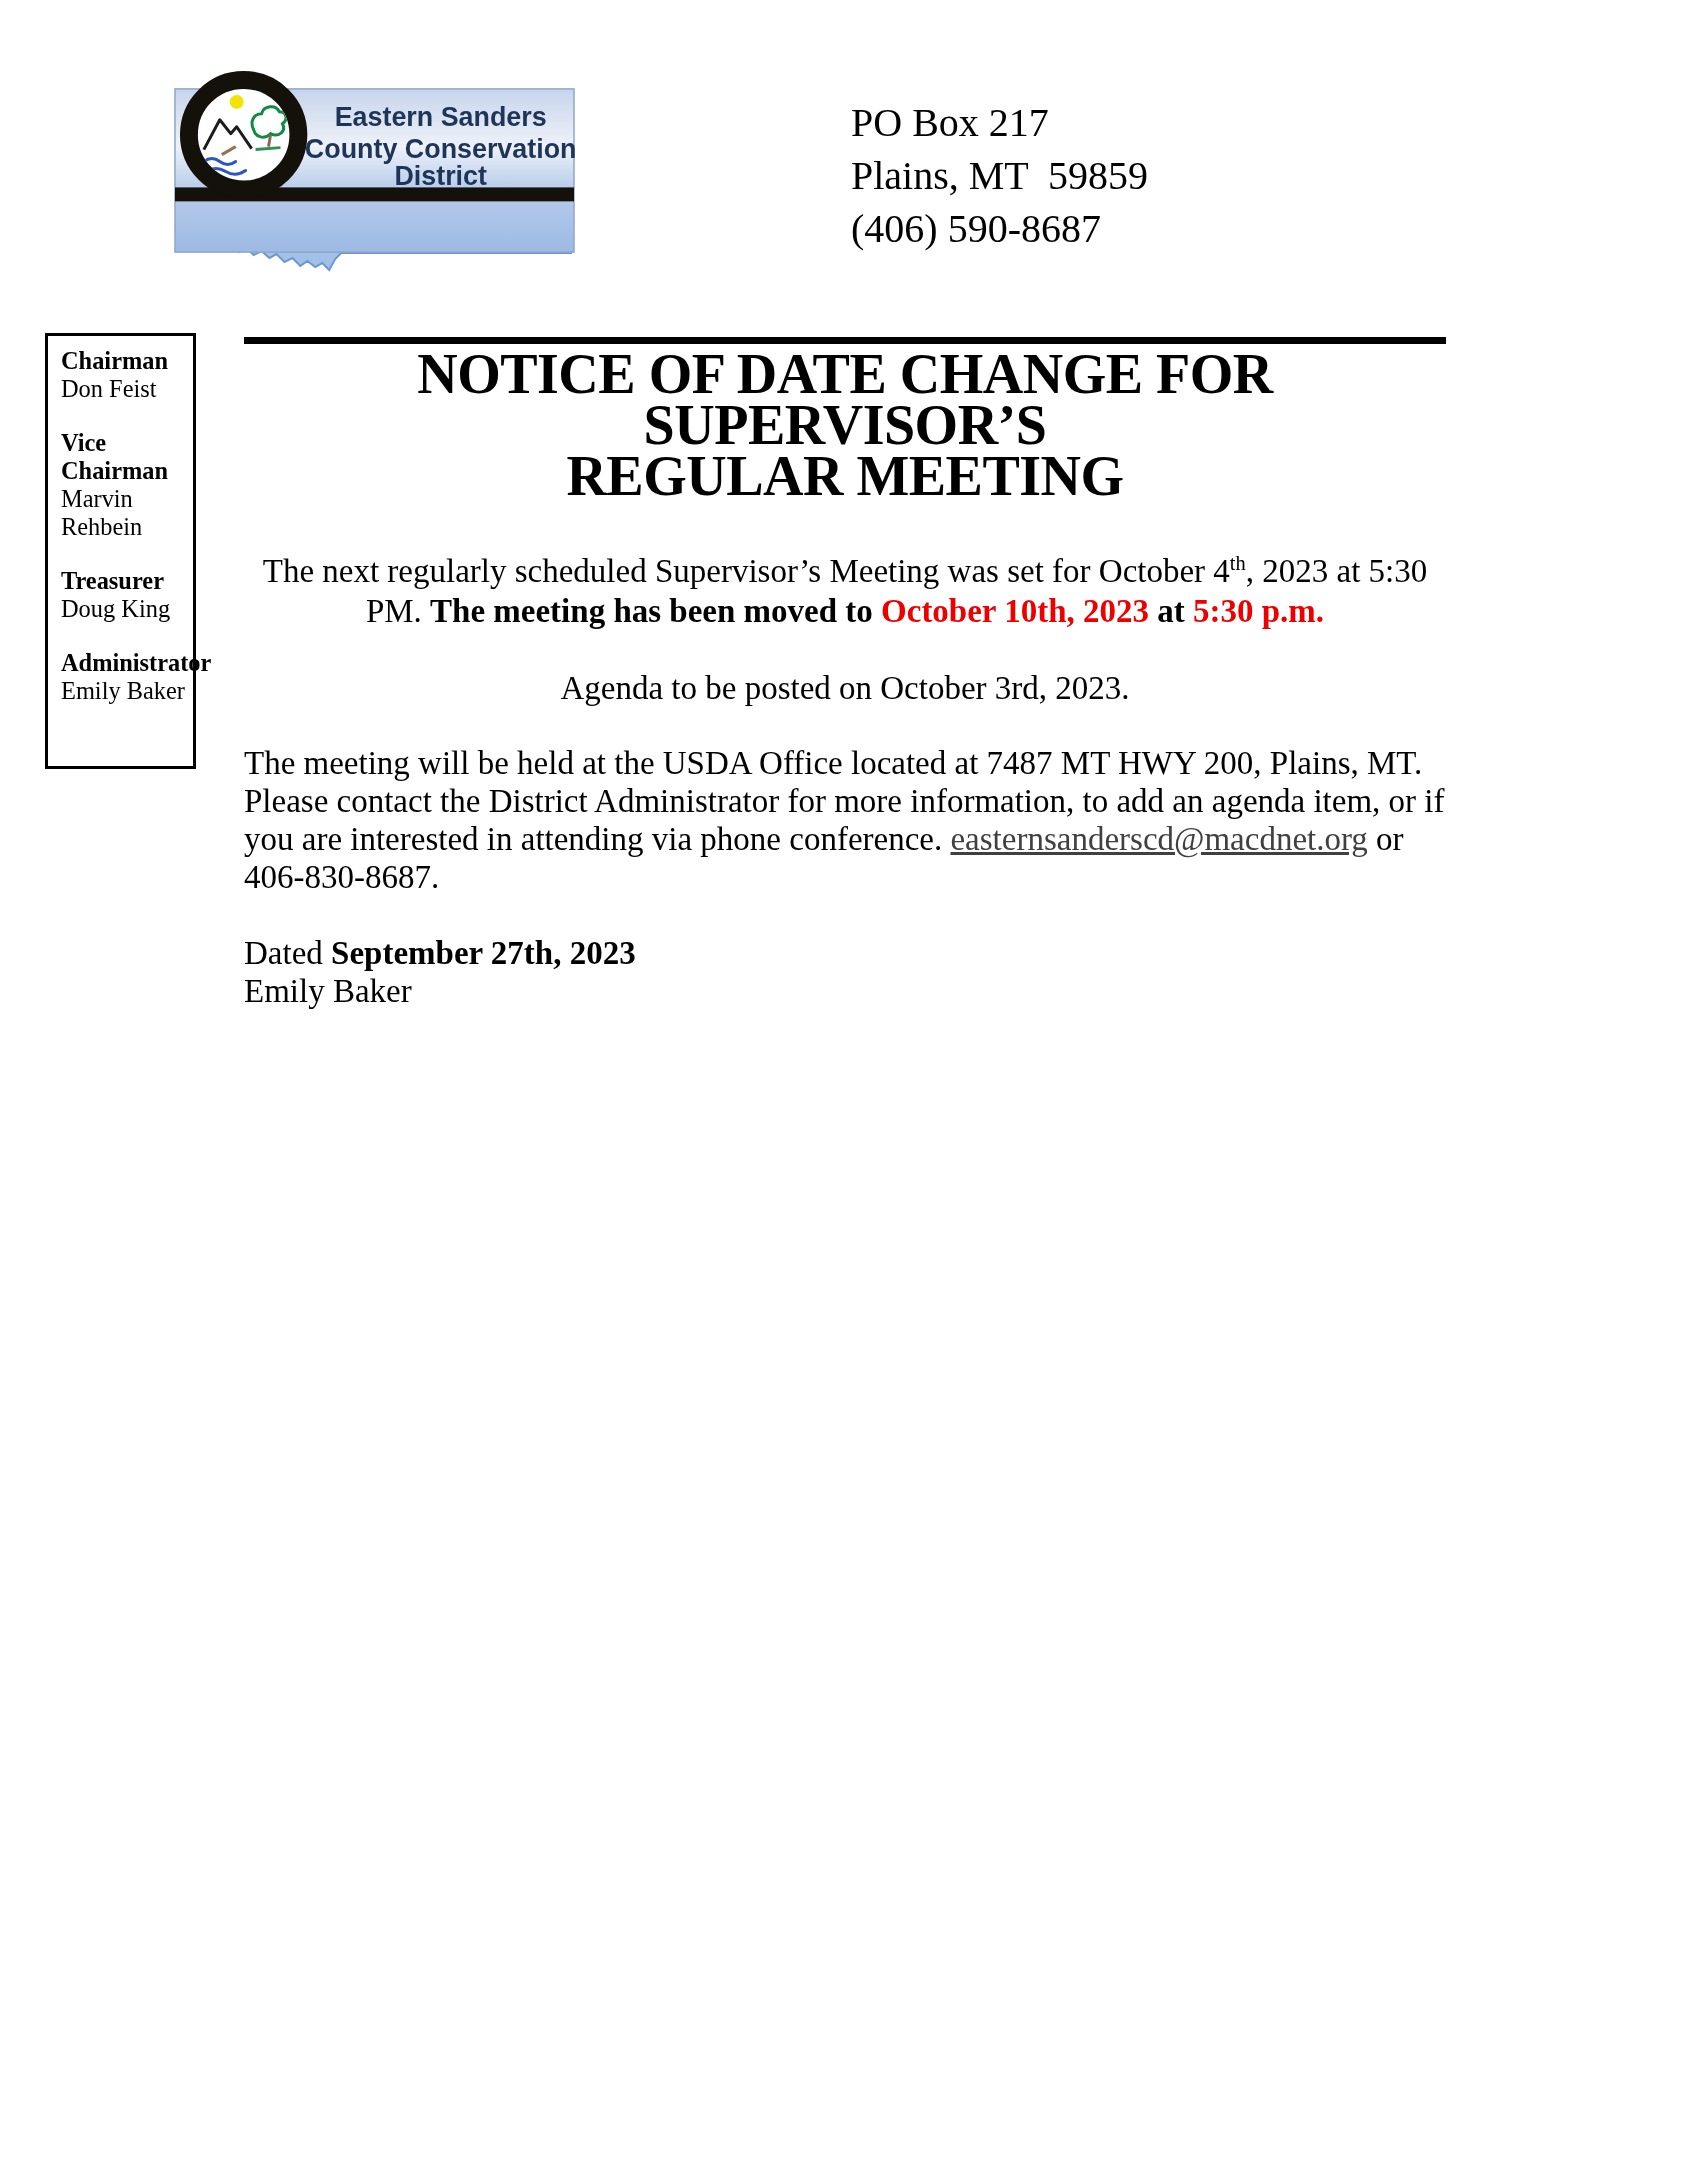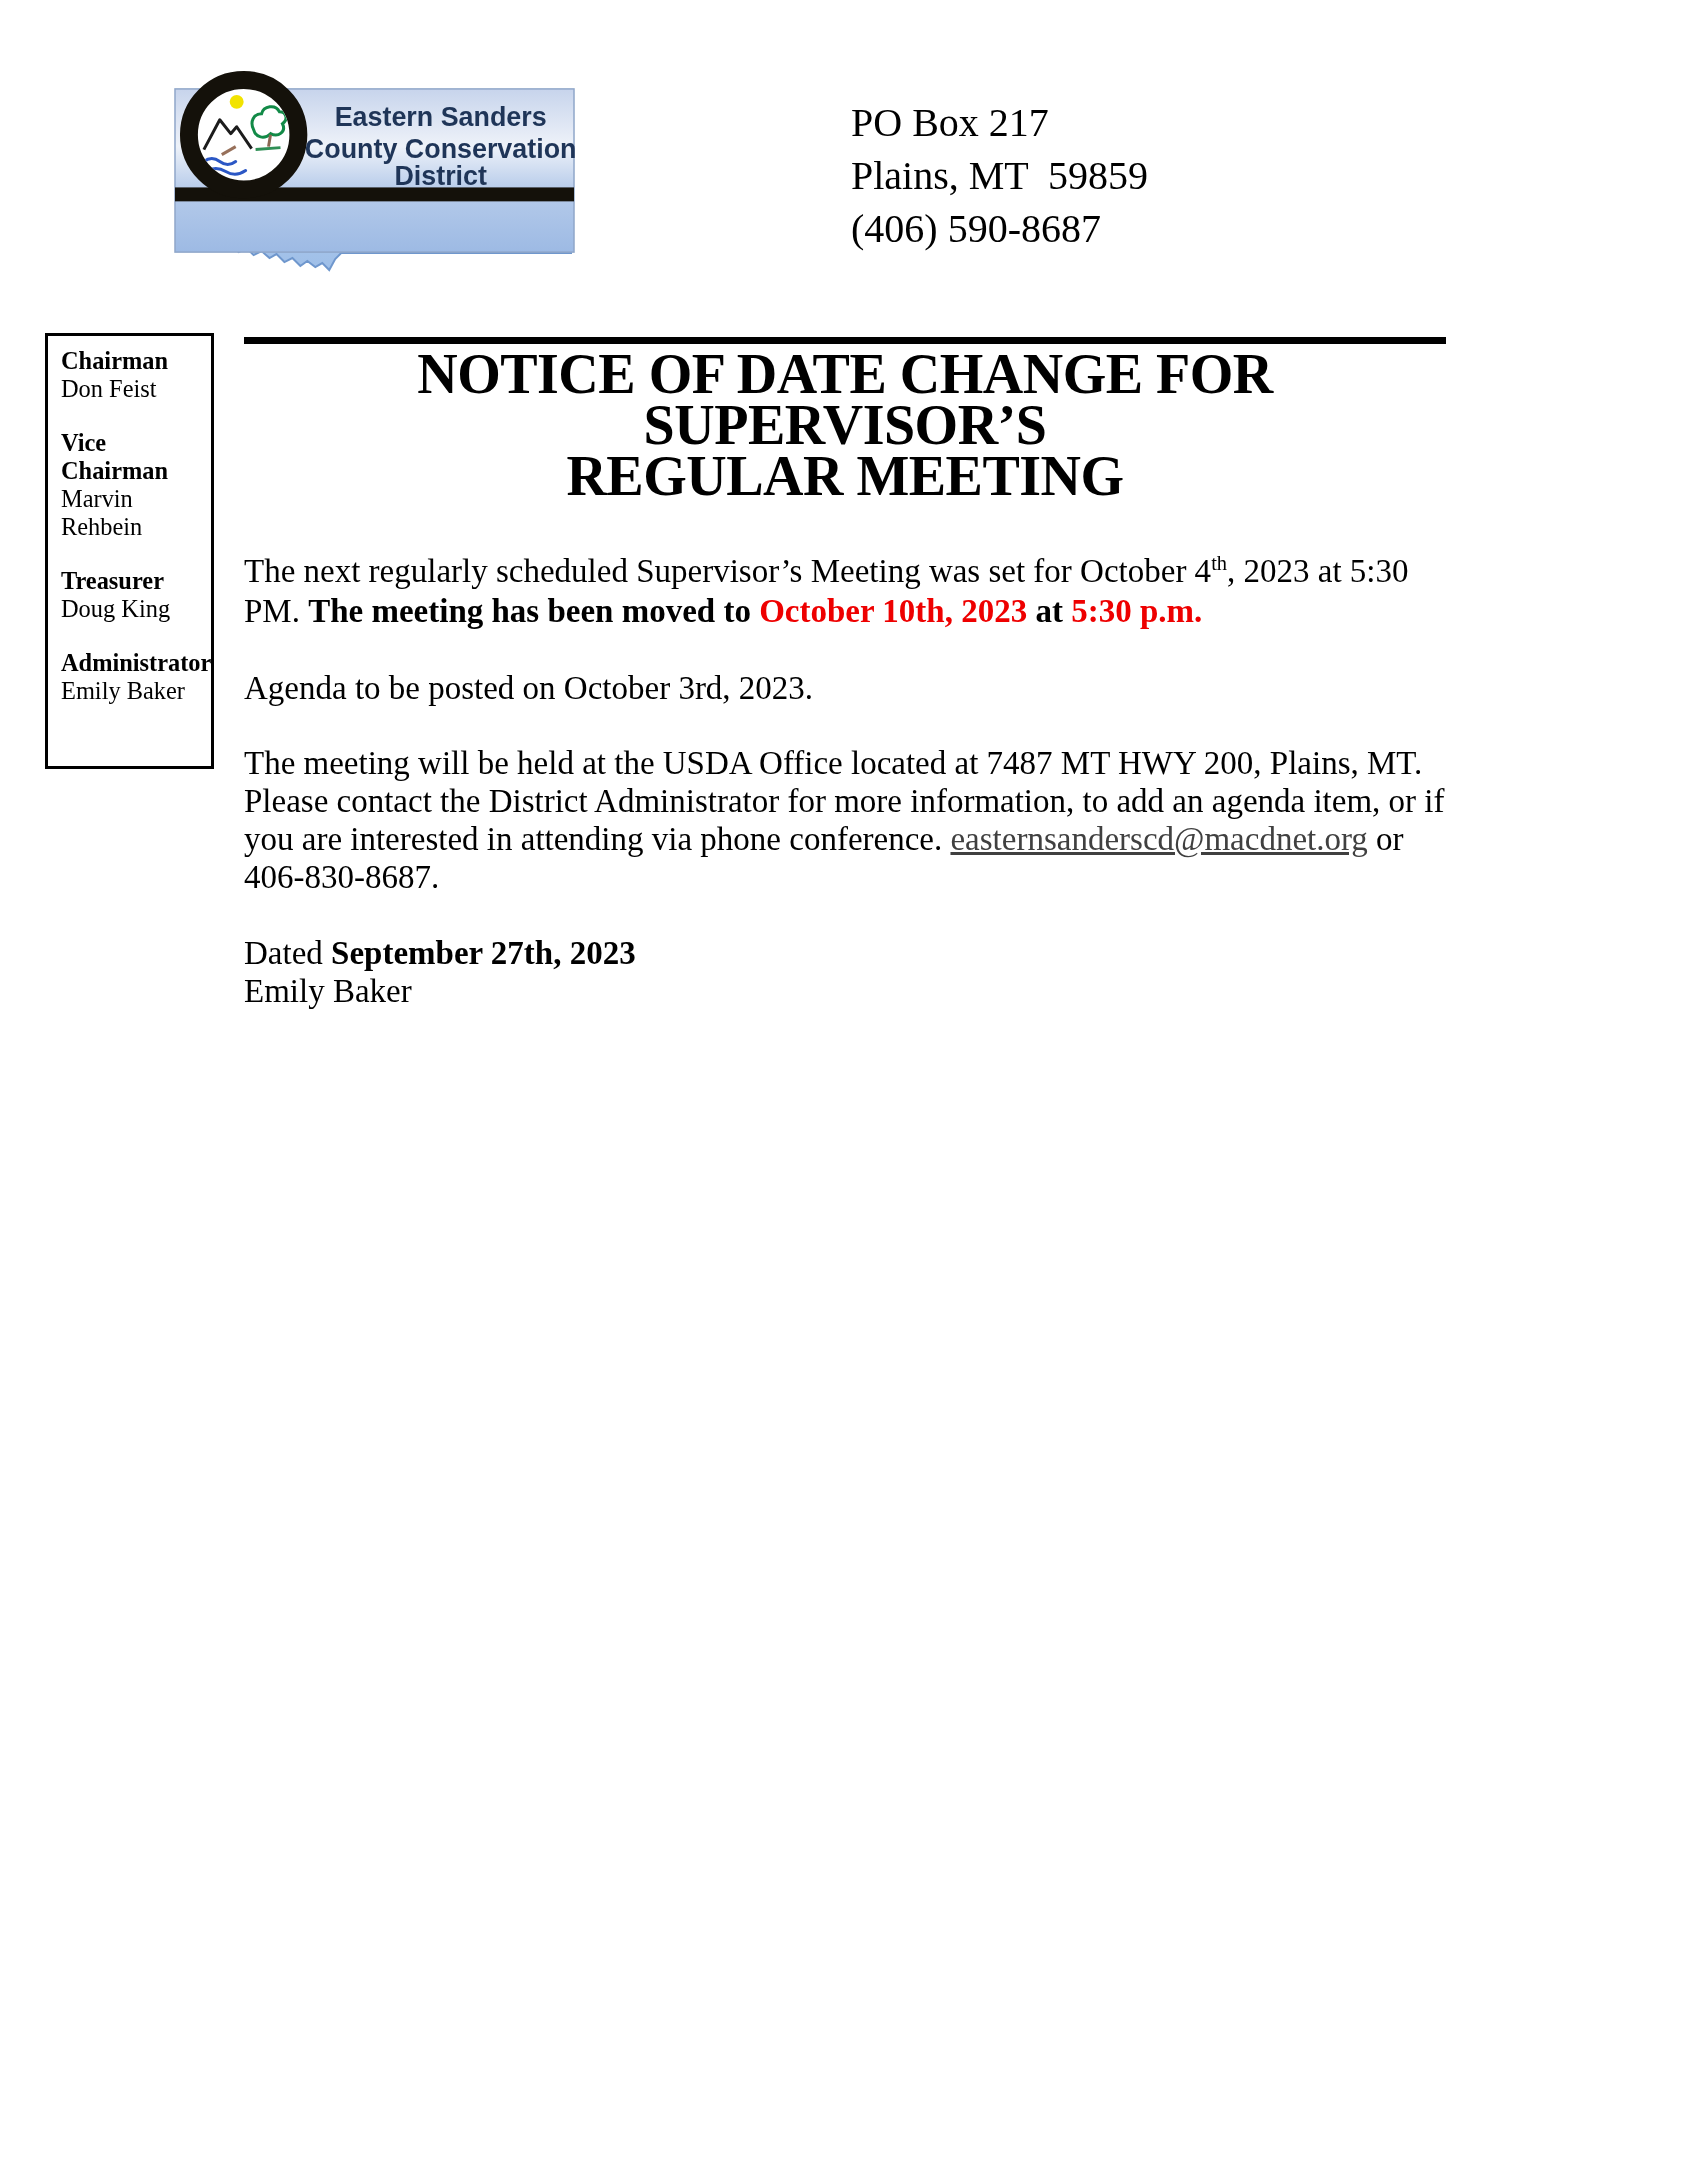--- a/index.html
+++ b/index.html
@@ -8,35 +8,35 @@
     font-family:"Liberation Serif","DejaVu Serif",serif;color:#000;
     overflow:hidden;margin:0 auto;padding-left:27px;
   }
   
   .logo{position:absolute;left:174px;top:70px;width:401px;height:202px;}
   
   .address{position:absolute;left:851px;top:96px;font-size:40px;line-height:53px;}
   .address div{white-space:pre;}
   
   .officers{
-    position:absolute;left:45px;top:333px;width:169px;height:436px;
+    position:absolute;left:45px;top:333px;width:151px;height:436px;
     border:3px solid #000;box-sizing:border-box;padding:11px 6px 0 13px;
     font-size:24.4px;line-height:28px;
   }
   .officers .group + .group{margin-top:26px;}
   .officers .otitle{font-weight:bold;}
   
   .main{position:absolute;left:244px;top:337px;width:1202px;}
   .rule{height:7px;background:#000;}
   .title{
     margin:5px 0 0 0;text-align:center;font-size:56px;line-height:51px;
     font-weight:bold;letter-spacing:-0.5px;
   }
   .p{margin:0;font-size:33px;}
-  .center{text-align:left;}
+  .center{text-align:center;}
   .p1{margin-top:49px;line-height:40px;}
   .p2{margin-top:37px;line-height:40px;}
   .p3{margin-top:36px;line-height:38px;}
   .p4{margin-top:38px;line-height:38px;}
   .bold{font-weight:bold;}
   .red{font-weight:bold;color:#EE0000;}
   sup.ord{font-size:62%;vertical-align:super;line-height:0;}
   a.email{color:#404040;text-decoration:underline;cursor:pointer;}
 </style>
 </head>

